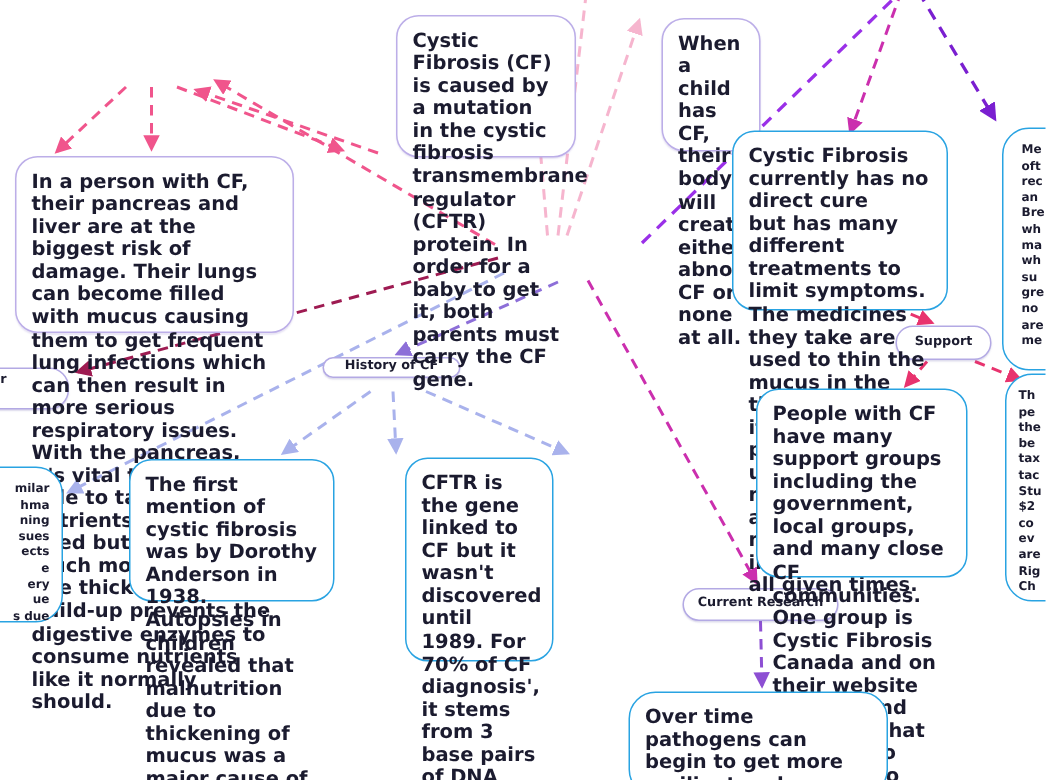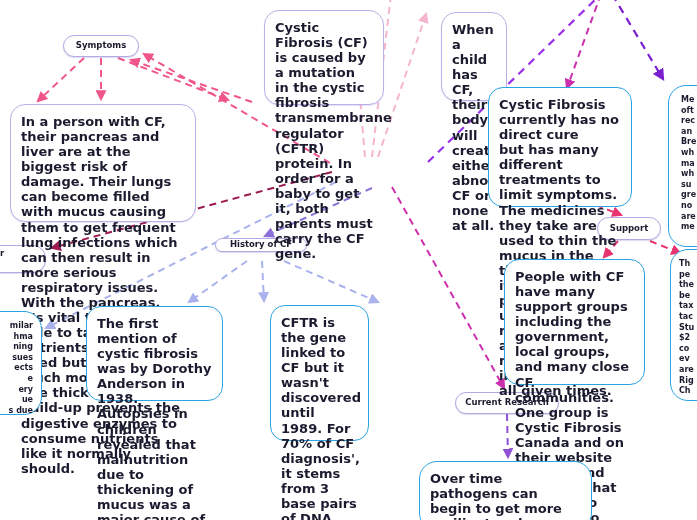--- a/index.html
+++ b/index.html
@@ -100,21 +100,20 @@
     <line x1="247" y1="261" x2="189" y2="302" stroke="#a9b2ec" stroke-width="2" stroke-dasharray="7 5" marker-end="url(#ar-peri)"></line>
     <line x1="262" y1="261" x2="264" y2="301" stroke="#a9b2ec" stroke-width="2" stroke-dasharray="7 5" marker-end="url(#ar-peri)"></line>
     <line x1="284" y1="261" x2="378" y2="302" stroke="#a9b2ec" stroke-width="2" stroke-dasharray="7 5" marker-end="url(#ar-peri)"></line>
 
     <line x1="392" y1="187" x2="504" y2="388" stroke="#cb2fae" stroke-width="2" stroke-dasharray="7 5" marker-end="url(#ar-magenta)"></line>
 
     <line x1="507" y1="414" x2="508" y2="457" stroke="#8d4fd3" stroke-width="2" stroke-dasharray="7 5" marker-end="url(#ar-violet2)"></line>
   </svg>
 
 
-  <div class="node" style="left:63px;top:35px;width:76px;height:22px;">Symptoms</div>
   <div class="node" style="left:215px;top:238px;width:92px;height:14px;">History of CF</div>
   <div class="node" style="left:597px;top:217px;width:64px;height:23px;">Support</div>
   <div class="node" style="left:455px;top:392px;width:104px;height:22px;">Current Research</div>
   <div class="node" style="left:-34px;top:245px;width:80px;height:28px;justify-content:flex-start;padding-left:10px;text-align:left;">Other
 rs</div>
 
   <div class="box purple" style="left:264px;top:10px;width:120px;height:95px;">Cystic Fibrosis (CF) is caused by a mutation
 in the cystic fibrosis transmembrane regulator (CFTR) protein.  In order for a baby to get it, both parents must carry the CF gene.</div>
   <div class="box purple" style="left:397px;top:12px;width:66px;height:89px;margin-left:44px;">When a child has CF, their body will create either abnormal CF or none at all.</div>
 

